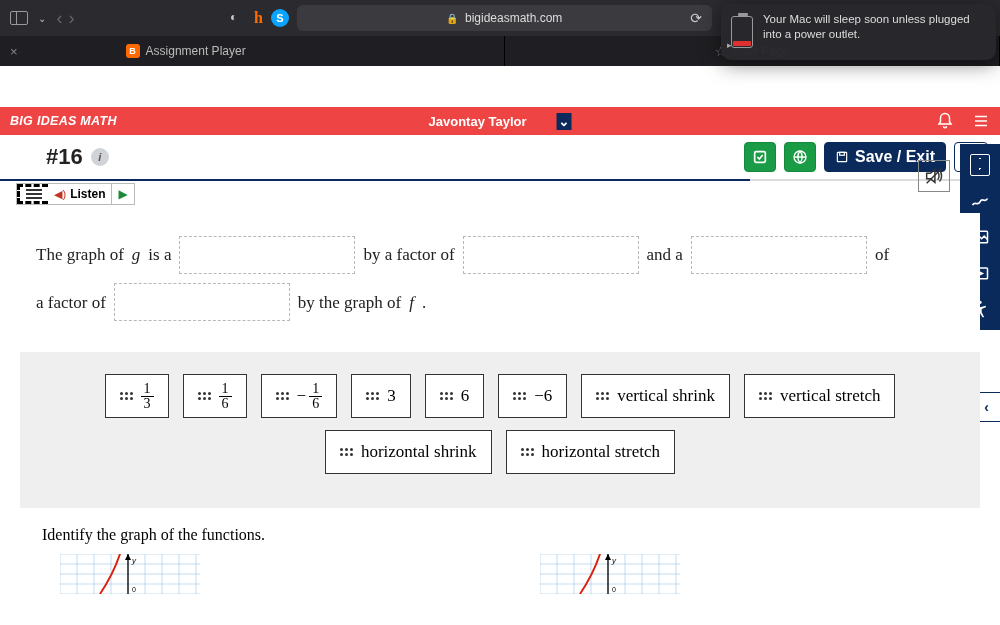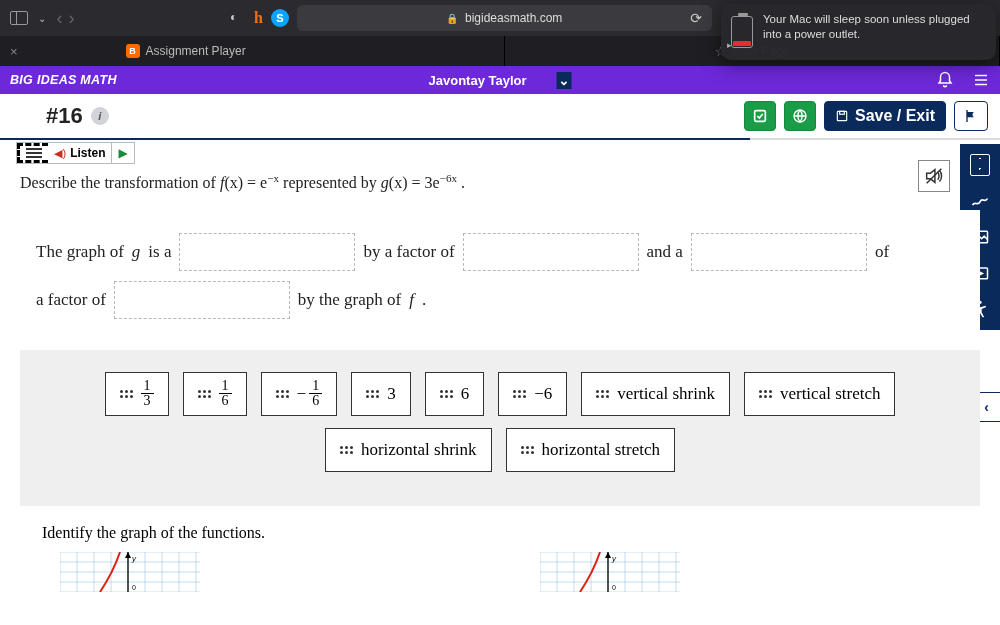--- a/index.html
+++ b/index.html
@@ -30,21 +30,21 @@
   .notif { position:absolute; top:4px; right:4px; width:275px; background:rgba(40,40,44,0.97); border-radius:10px; padding:8px 10px; color:#fff; display:flex; gap:10px; align-items:flex-start; z-index:50; box-shadow:0 4px 20px rgba(0,0,0,0.5);}
   .notif-batt { width:28px; height:40px; display:flex;align-items:center;justify-content:center; }
   .batt-body{width:22px;height:32px;border:1.5px solid #999;border-radius:3px;position:relative;}
   .batt-tip{position:absolute;top:-4px;left:6px;width:10px;height:3px;background:#999;border-radius:1px;}
   .batt-fill{position:absolute;bottom:1px;left:1px;right:1px;height:5px;background:#e03030;border-radius:1px;}
   .notif-title{font-weight:600;font-size:12.5px;}
   .notif-body{font-size:11.5px;color:#ddd;line-height:1.3;}
   .notif-plug{position:absolute;left:6px;bottom:10px;color:#aaa;font-size:9px;}
 
   
-  .app-header{height:28px;background:#6d28d9;color:#fff;display:flex;align-items:center;font-size:12.5px;position:relative;}
+  .app-header{height:28px;background:#ef4444;color:#fff;display:flex;align-items:center;font-size:12.5px;position:relative;margin-top:41px;}
   .app-title{padding-left:10px;font-style:italic;font-weight:600;letter-spacing:0.3px;}
   .user-drop{position:absolute;left:50%;transform:translateX(-50%);display:flex;align-items:center;gap:30px;font-weight:600;font-size:13px;}
   .user-caret{background:#0a2a5c;padding:1px 2px;}
   .hdr-right{position:absolute;right:10px;display:flex;gap:18px;align-items:center;}
   .bell,.burger{width:18px;height:18px;}
 
   
   .action-row{height:44px;display:flex;align-items:center;justify-content:flex-end;padding:0 12px;gap:8px;background:#fff;}
   .q-num{position:absolute;left:46px;font-size:22px;font-weight:700;color:#222;display:flex;align-items:center;gap:8px;}
   .q-info{width:18px;height:18px;border-radius:50%;background:#d0d3d8;color:#555;font-size:11px;display:flex;align-items:center;justify-content:center;font-weight:600;font-style:italic;}
@@ -263,23 +263,20 @@
       <svg width="20" height="20" viewBox="0 0 24 24" fill="#fff">
         <circle cx="12" cy="4" r="2"></circle>
         <path d="M5 8l7 2 7-2v2l-5 2v4l3 6h-2l-3-5-3 5H7l3-6v-4L5 10z"></path>
       </svg>
     </div>
 </div>
 
 <div class="expand-tab">‹</div>
 
 <div class="content">
-  <div class="prompt">
-    <span>Describe the transformation of </span><span class="math-i">f</span><span>(x) = e</span><span class="sup">−x</span><span> represented by  </span><span class="math-i">g</span><span>(x) = 3e</span><span class="sup">−6x</span><span>  .</span>
-  </div>
 
   <div class="fill-area">
     <div class="sentence">
       <span>The graph of </span>
         <span class="math-i">g</span>
         <span>  is a</span>
       <span class="drop-slot"></span>
       <span>by a factor of</span>
       <span class="drop-slot"></span>
       <span>and a</span>

